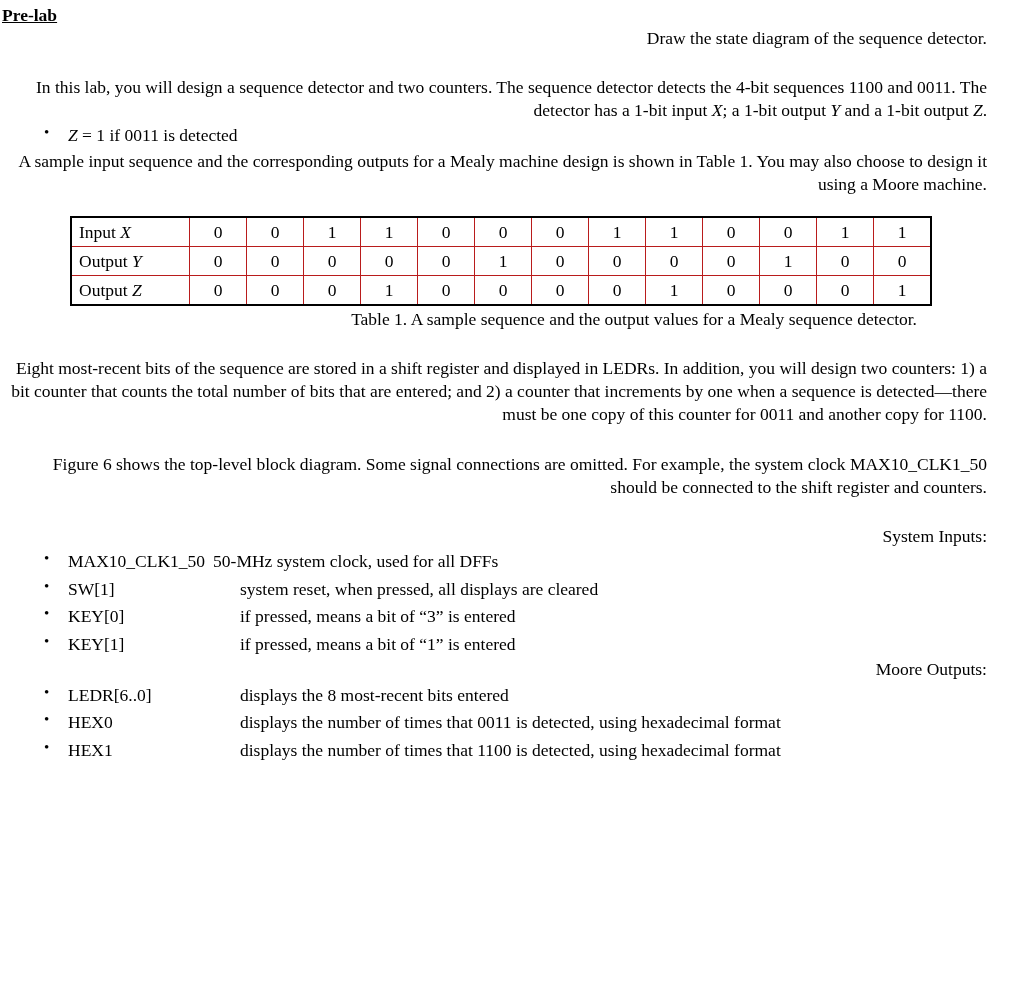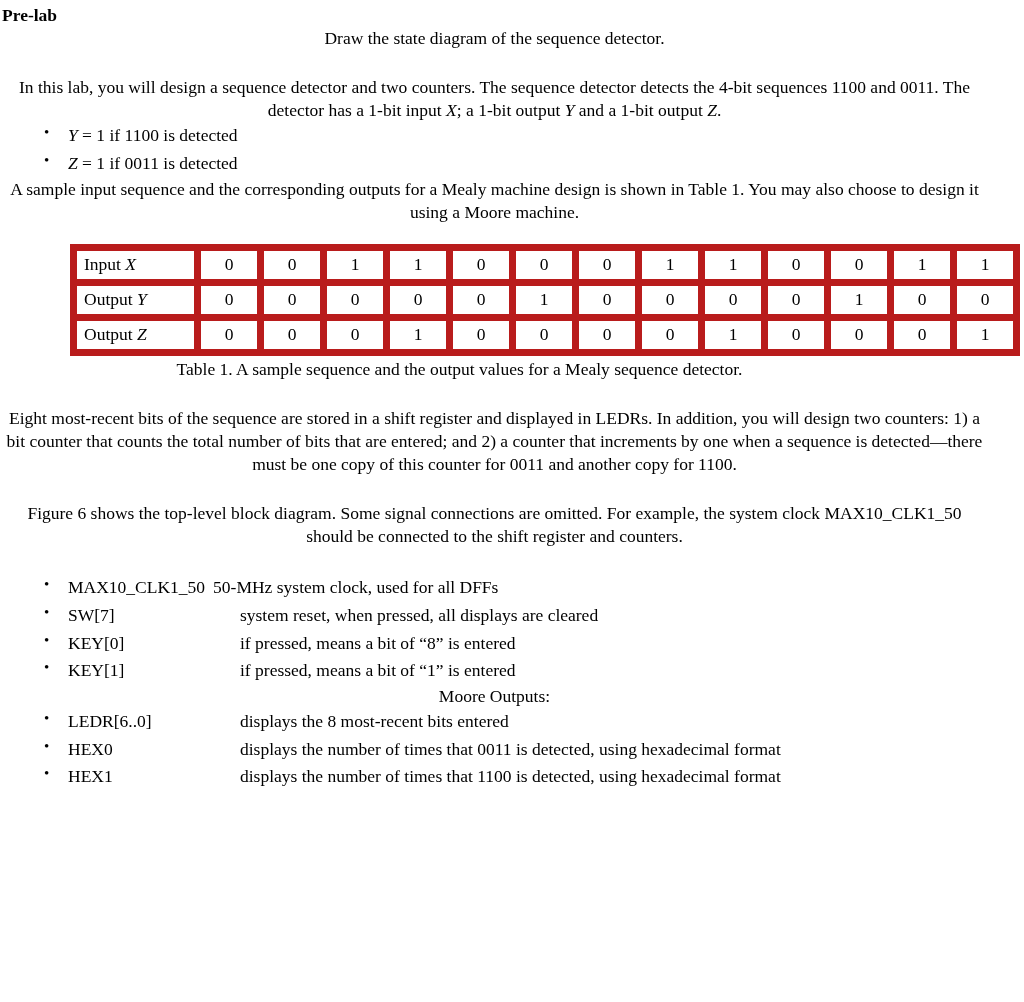--- a/index.html
+++ b/index.html
@@ -25,25 +25,26 @@
   }
   .content {
     padding: 4px 6px 0 2px;
   }
   h2.heading {
     font-size: 17.5px;
     font-weight: bold;
     margin: 0;
     padding: 0;
     line-height: 1.32;
+    text-decoration: underline;
   }
   p.para {
     margin: 0;
     padding: 0;
-    text-align: center;
+    text-align: right;
     max-width: 985px;
   }
   .spacer-lg { height: 26px; }
   .spacer-md { height: 20px; }
 
   var, .ital {
     font-style: italic;
     font-family: "Liberation Serif", "DejaVu Serif", serif;
   }
 
@@ -103,37 +104,37 @@
   .table-wrap {
     padding-left: 68px;
   }
   table.seqtable {
     border-collapse: collapse;
     border: 2px solid #000;
     table-layout: fixed;
     width: 847px;
   }
   table.seqtable td {
-    border: 7px solid #b91c1c;
+    border: 1px solid #b91c1c;
     height: 26px;
     font-size: 17.5px;
     padding: 1px 0;
     text-align: center;
     vertical-align: middle;
   }
   table.seqtable td.rowlabel {
     text-align: left;
     padding-left: 7px;
     width: 110px;
   }
   table.seqtable td.bit {
     width: 56px;
   }
   .table-caption {
-    text-align: center;
+    text-align: right;
     margin: 0;
     padding: 2px 0 0 0;
     width: 915px;
     font-size: 17.5px;
   }
 </style>
 </head>
 <body>
 
 <div class="page">
@@ -141,21 +142,20 @@
 
     <h2 class="heading">Pre-lab</h2>
     <p class="para">Draw the state diagram of the sequence detector.</p>
 
     <div class="spacer-lg"></div>
 
 
     <p class="para"><span>In this lab, you will design a sequence detector and two counters. The sequence detector detects the 4-bit sequences 1100 and 0011. The detector has a 1-bit input </span><var>X</var><span>; a 1-bit output </span><var>Y</var><span> and a 1-bit output </span><var>Z</var><span>.</span></p>
 
     <ul class="bullets">
-      <li><var>Y</var><span> = 1 if 1100 is detected</span></li>
       <li><var>Z</var><span> = 1 if 0011 is detected</span></li>
     </ul>
 
     <p class="para">A sample input sequence and the corresponding outputs for a Mealy machine design is shown in Table 1. You may also choose to design it using a Moore machine.</p>
 
     <div class="spacer-md"></div>
 
     <div class="table-wrap">
       <table class="seqtable">
         <tbody>
@@ -216,25 +216,26 @@
     <div class="spacer-lg"></div>
 
     <p class="para">Eight most-recent bits of the sequence are stored in a shift register and displayed in LEDRs. In addition, you will design two counters: 1) a bit counter that counts the total number of bits that are entered; and 2) a counter that increments by one when a sequence is detected—there must be one copy of this counter for 0011 and another copy for 1100.</p>
 
     <div class="spacer-lg"></div>
 
     <p class="para">Figure 6 shows the top-level block diagram. Some signal connections are omitted. For example, the system clock MAX10_CLK1_50 should be connected to the shift register and counters.</p>
 
     <div class="spacer-lg"></div>
 
+    <p class="para">System Inputs:</p>
 
     <ul class="deflist">
       <li><span class="def-term wide">MAX10_CLK1_50</span><span class="def-desc">50-MHz system clock, used for all DFFs</span></li>
-      <li><span class="def-term">SW[7]</span><span class="def-desc">system reset, when pressed, all displays are cleared</span></li>
-      <li><span class="def-term">KEY[0]</span><span class="def-desc">if pressed, means a bit of “8” is entered</span></li>
+      <li><span class="def-term">SW[1]</span><span class="def-desc">system reset, when pressed, all displays are cleared</span></li>
+      <li><span class="def-term">KEY[0]</span><span class="def-desc">if pressed, means a bit of “3” is entered</span></li>
       <li><span class="def-term">KEY[1]</span><span class="def-desc">if pressed, means a bit of “1” is entered</span></li>
     </ul>
 
     <p class="para">Moore Outputs:</p>
 
     <ul class="deflist">
       <li><span class="def-term">LEDR[6..0]</span><span class="def-desc">displays the 8 most-recent bits entered</span></li>
       <li><span class="def-term">HEX0</span><span class="def-desc">displays the number of times that 0011 is detected, using hexadecimal format</span></li>
       <li><span class="def-term">HEX1</span><span class="def-desc">displays the number of times that 1100 is detected, using hexadecimal format</span></li>
     </ul>

